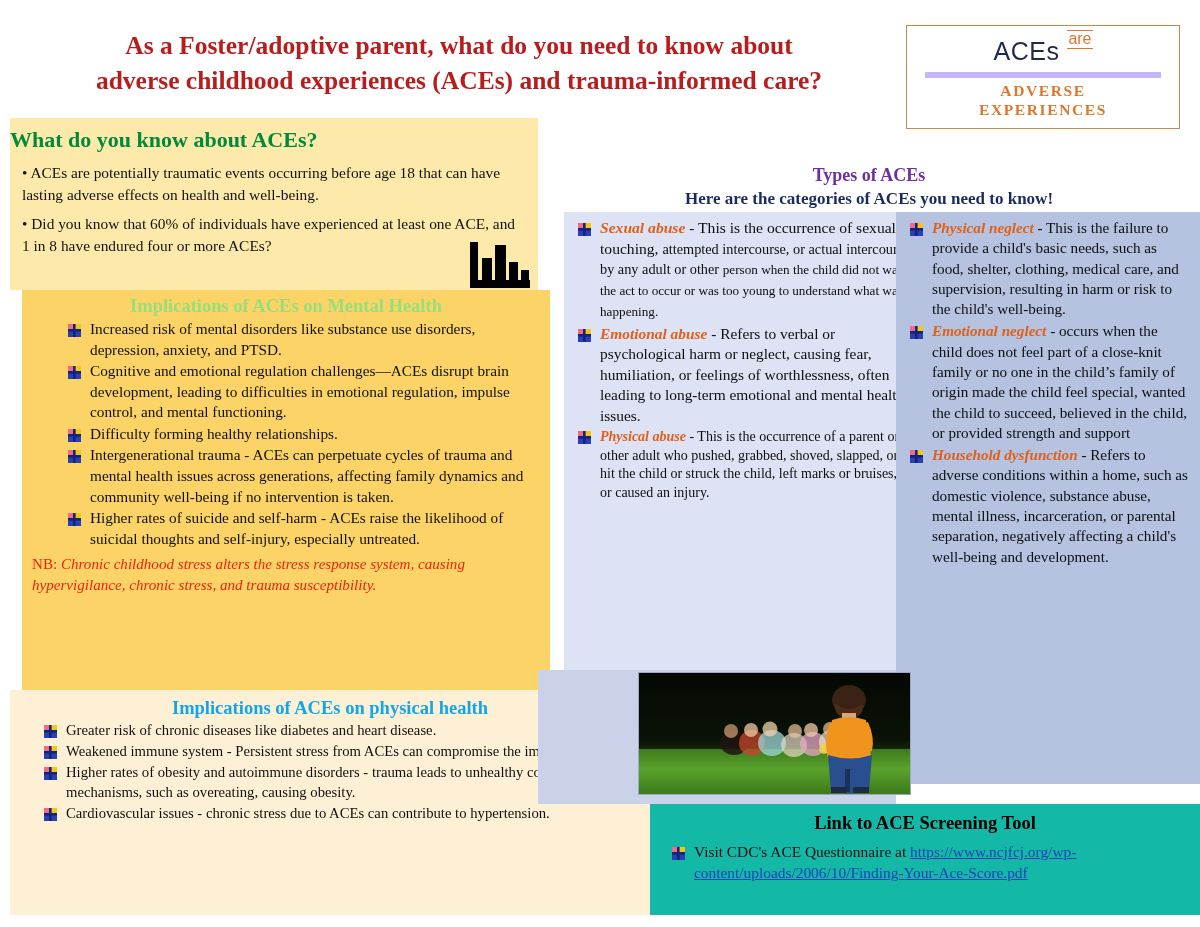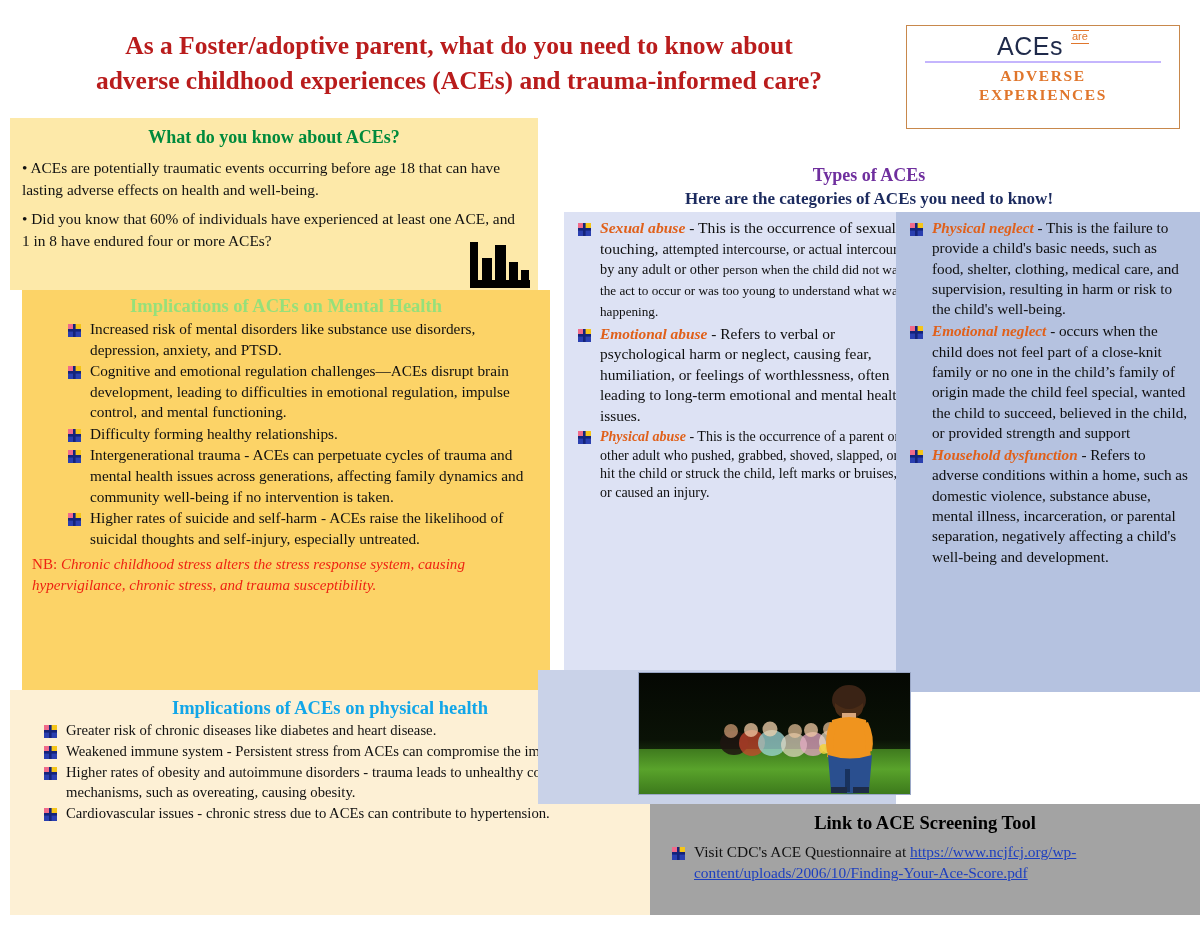--- a/index.html
+++ b/index.html
@@ -48,34 +48,34 @@
     background: #ffffff;
     box-sizing: border-box;
     text-align: center;
     padding-top: 4px;
   }
   .logo-top {
     display: flex;
     align-items: flex-end;
     justify-content: center;
     gap: 8px;
-    padding-bottom: 2px;
-    border-bottom: 2px solid #c4b5fd;
+    padding-bottom: 8px;
+    border-bottom: 6px solid #c4b5fd;
     margin: 0 18px 3px 18px;
   }
   .logo-aces {
     color: #1f2a4a;
     font-size: 25px;
     letter-spacing: 0.5px;
     font-family: "Liberation Sans", "DejaVu Sans", sans-serif;
     line-height: 1;
   }
   .logo-are {
     color: #e0762c;
-    font-size: 11px;
+    font-size: 16px;
     font-family: "Liberation Sans", "DejaVu Sans", sans-serif;
     border-top: 1.5px solid #e0762c;
     border-bottom: 1.5px solid #e0762c;
     line-height: 1.05;
     padding: 0 1px;
     margin-bottom: 15px;
     text-align: right;
   }
   .logo-line {
     color: #e0762c;
@@ -103,38 +103,38 @@
   }
   .panel-types-head {
     left: 538px; top: 160px; width: 662px; height: 52px;
     background: #ffffff;
   }
   .panel-mid {
     left: 564px; top: 212px; width: 358px; height: 458px;
     background: #dde2f4;
   }
   .panel-right {
-    left: 896px; top: 212px; width: 304px; height: 480px;
+    left: 896px; top: 212px; width: 304px; height: 572px;
     background: #b5c2e0;
   }
   .panel-photo-bg {
     left: 538px; top: 670px; width: 358px; height: 134px;
     background: #c9d2e8;
   }
   .panel-link {
     left: 650px; top: 804px; width: 550px; height: 111px;
-    background: #a3a3a3;
+    background: #14b8a6;
   }
 
   
   .h-know {
     color: #008a3c;
     font-weight: bold;
-    font-size: 18px;
-    text-align: center;
+    font-size: 22px;
+    text-align: left;
     padding-top: 9px;
     font-family: "Liberation Serif", "DejaVu Serif", serif;
   }
   .h-mental {
     color: #96e07a;
     font-weight: bold;
     font-size: 18.5px;
     text-align: center;
     padding-top: 6px;
     font-family: "Liberation Serif", "DejaVu Serif", serif;

